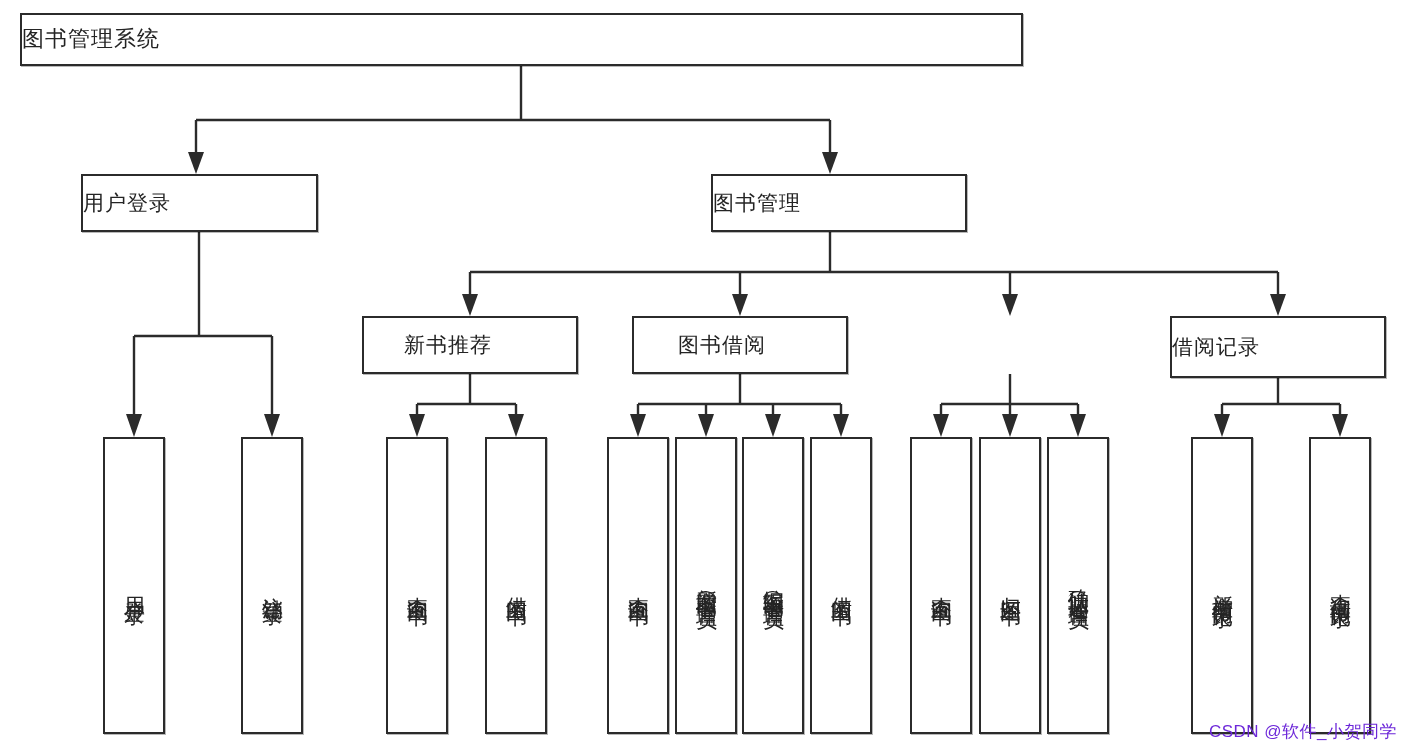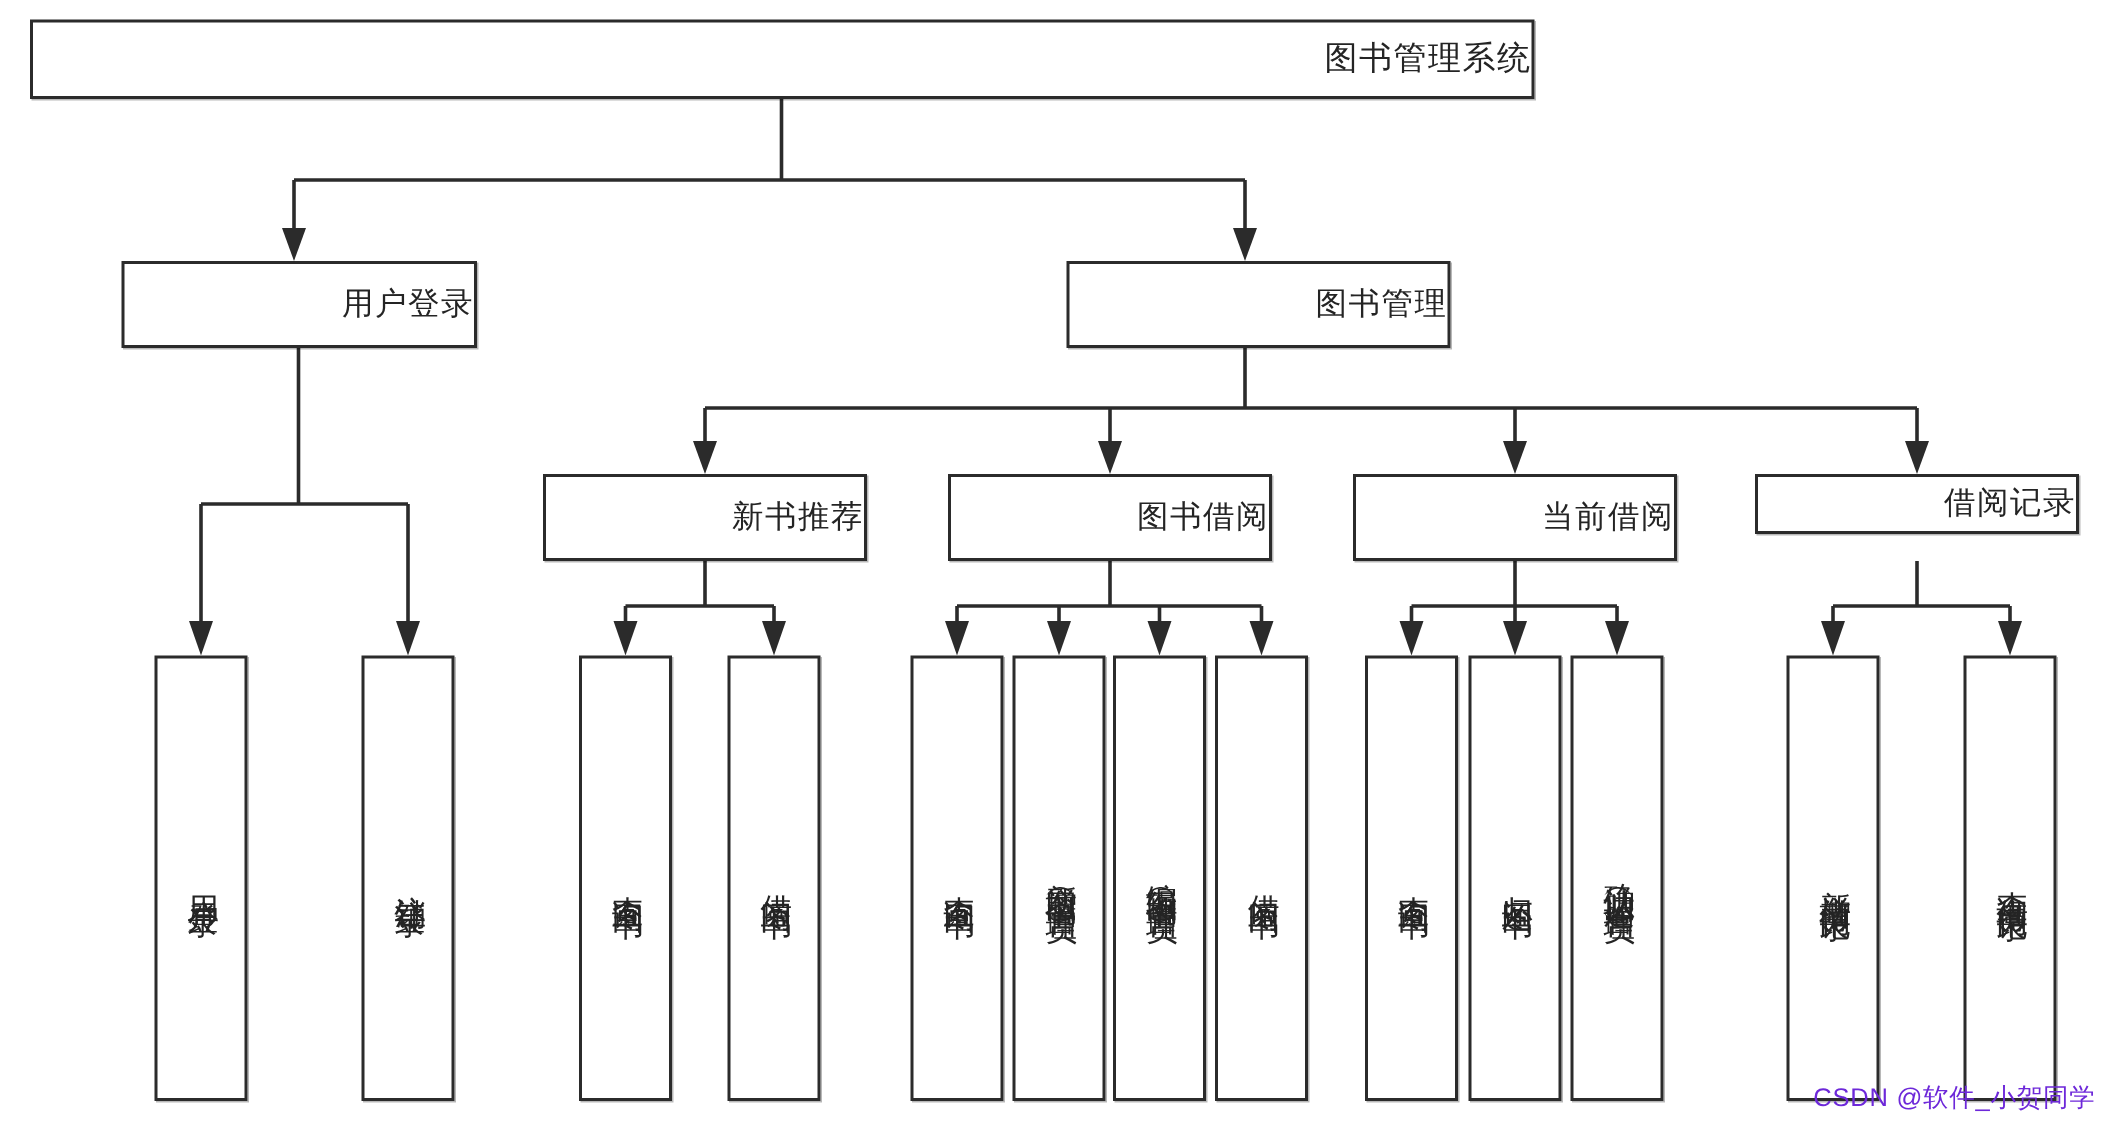--- a/index.html
+++ b/index.html
@@ -16,21 +16,21 @@
   }
   
   .node{
     position:absolute;
     box-sizing:border-box;
     background:#ffffff;
     border:2px solid #2b2b2b;
     box-shadow:1px 1px 0 rgba(0,0,0,.28);
     display:flex;
     align-items:center;
-    justify-content:flex-end;
+    justify-content:flex-start;
     text-align:center;
   }
   .node .label{
     font-size:21px;
     line-height:1.1;
     letter-spacing:1px;
     color:#242424;
     white-space:nowrap;
   }
   
@@ -165,24 +165,21 @@
   <div class="node lvl2" style="left:711px;top:174px;width:256px;height:58px;">
     <span class="label">图书管理</span>
   </div>
 
   <div class="node lvl3" style="left:362px;top:316px;width:216px;height:58px;padding-left:40px;">
     <span class="label">新书推荐</span>
   </div>
   <div class="node lvl3" style="left:632px;top:316px;width:216px;height:58px;padding-left:44px;">
     <span class="label">图书借阅</span>
   </div>
-  <div class="node lvl3" style="left:902px;top:316px;width:216px;height:58px;">
-    <span class="label">当前借阅</span>
-  </div>
-  <div class="node lvl3" style="left:1170px;top:316px;width:216px;height:40px;">
+  <div class="node lvl3" style="left:1170px;top:316px;width:216px;height:62px;">
     <span class="label">借阅记录</span>
   </div>
 
   <div class="leaf" style="left:103px;top:437px;width:62px;height:297px;">
     <span class="vlabel">用户登录</span>
   </div>
   <div class="leaf" style="left:241px;top:437px;width:62px;height:297px;">
     <span class="vlabel">注销登录</span>
   </div>
 

